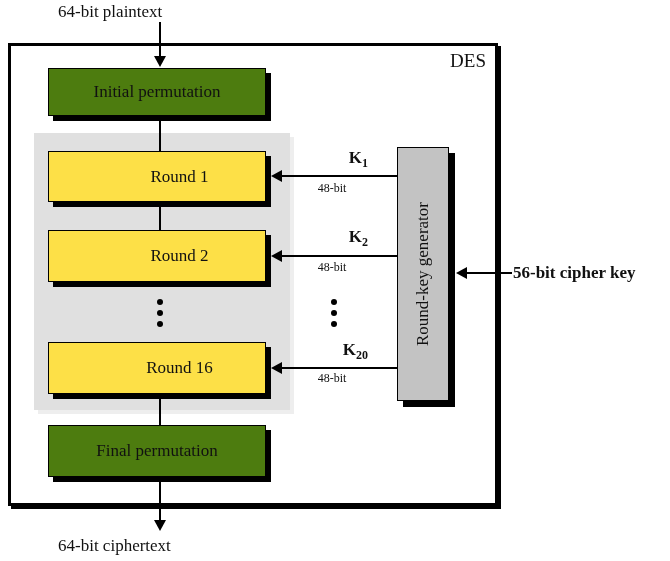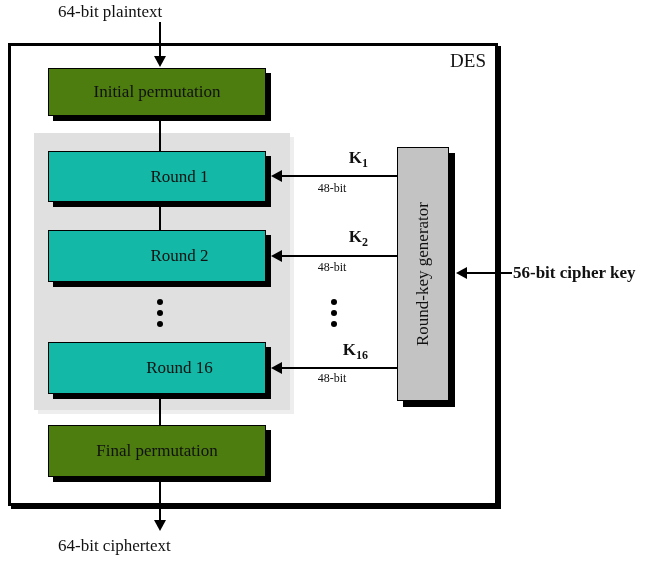--- a/index.html
+++ b/index.html
@@ -25,21 +25,21 @@
   }
 
   
   .pbox{
     position:absolute;left:48px;width:218px;box-sizing:border-box;
     border:1px solid #000;box-shadow:5px 5px 0 #000;
     display:flex;align-items:center;justify-content:center;
     font-size:17px;
   }
   .perm{background:#4d7c0f;}
-  .round{background:#14b8a6;padding-left:45px;}
+  .round{background:#fde047;padding-left:45px;}
   .ip{top:68px;height:48px;}
   .r1{top:151px;height:51px;}
   .r2{top:230px;height:52px;}
   .r16{top:342px;height:52px;}
   .fp{top:425px;height:52px;}
 
   
   .keygen{
     position:absolute;left:397px;top:147px;width:52px;height:254px;
     box-sizing:border-box;border:1px solid #000;background:#c3c3c3;
@@ -132,21 +132,21 @@
   <div class="klabel" style="top:148px;"><span>K</span><sub>1</sub></div>
   <div class="kbits" style="top:181px;">48-bit</div>
 
   <div class="hline" style="left:282px;top:255px;width:115px;"></div>
   <div class="arrow-left" style="left:271px;top:250px;"></div>
   <div class="klabel" style="top:227px;"><span>K</span><sub>2</sub></div>
   <div class="kbits" style="top:260px;">48-bit</div>
 
   <div class="hline" style="left:282px;top:367px;width:115px;"></div>
   <div class="arrow-left" style="left:271px;top:362px;"></div>
-  <div class="klabel" style="top:340px;"><span>K</span><sub>16</sub></div>
+  <div class="klabel" style="top:340px;"><span>K</span><sub>20</sub></div>
   <div class="kbits" style="top:371px;">48-bit</div>
 
   <div class="hline" style="left:467px;top:272px;width:45px;"></div>
   <div class="arrow-left" style="left:456px;top:267px;"></div>
   <div class="cipher-key-label">56-bit cipher key</div>
 
   <div class="io-label txt" style="top:536px;">64-bit ciphertext</div>
 
 </div>
 

